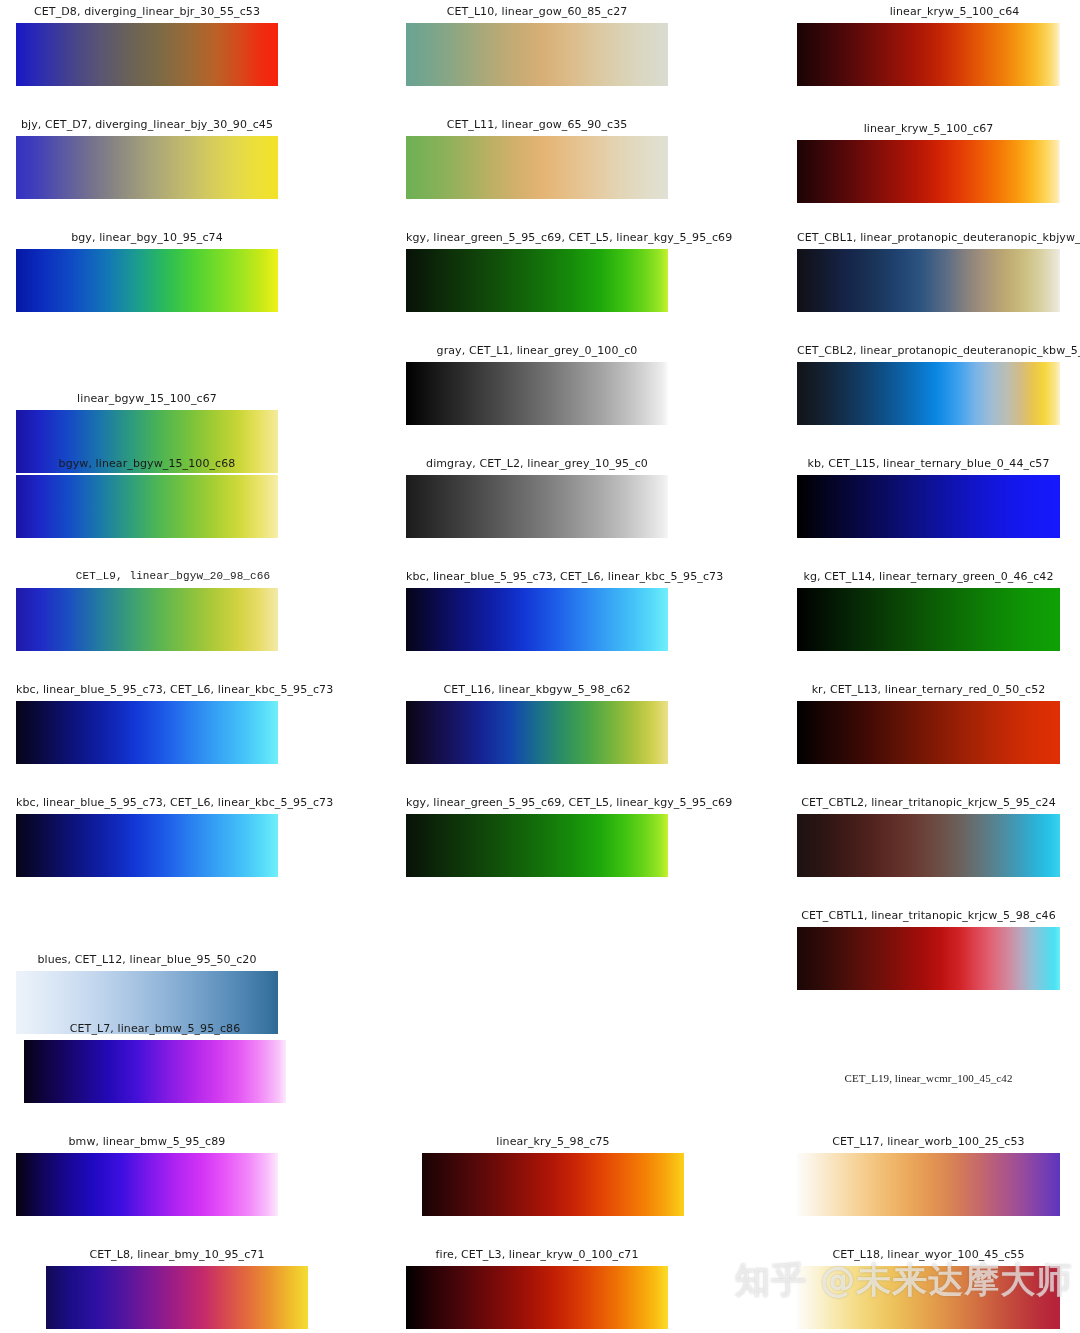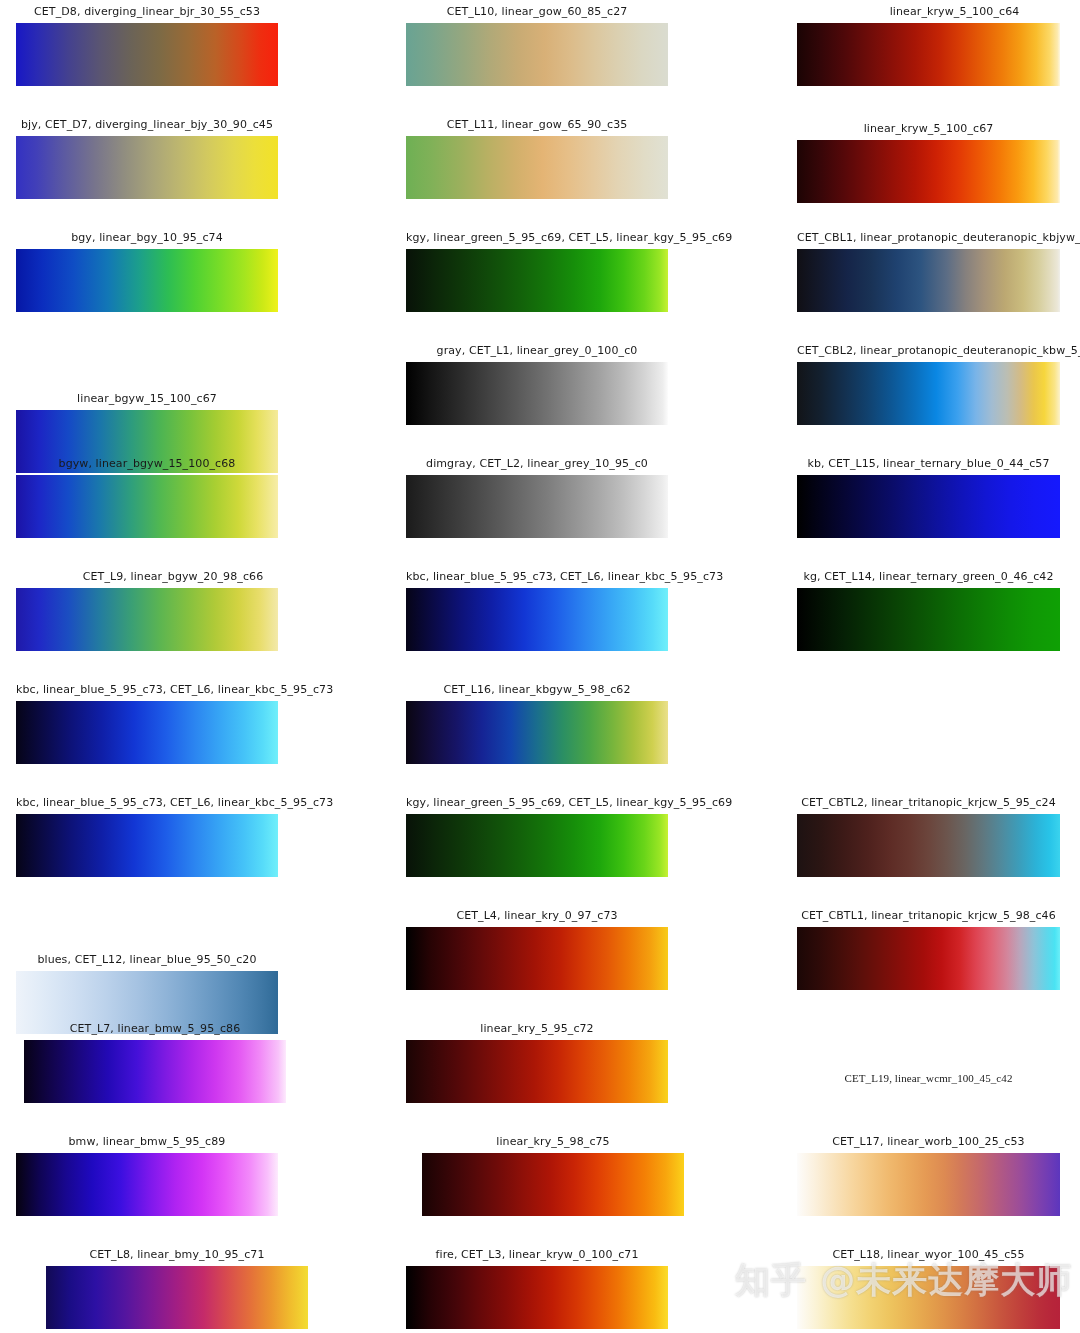--- a/index.html
+++ b/index.html
@@ -79,21 +79,21 @@
       <div class="cmap-bar" style="background-image: linear-gradient(to right, rgb(6, 23, 165) 0%, rgb(11, 45, 190) 10%, rgb(15, 77, 196) 22%, rgb(18, 119, 182) 35%, rgb(28, 159, 139) 47%, rgb(45, 189, 84) 58%, rgb(78, 209, 51) 68%, rgb(121, 221, 39) 78%, rgb(163, 229, 31) 87%, rgb(203, 233, 22) 94%, rgb(239, 242, 26) 100%);"></div>
     </div>
     <div class="cmap-cell col-1" style="left: 16px; top: 344px; width: 262px; margin-top: 48px;">
       <div class="cmap-label">linear_bgyw_15_100_c67</div>
       <div class="cmap-bar" style="background-image: linear-gradient(to right, rgb(26, 19, 163) 0%, rgb(28, 37, 196) 9%, rgb(21, 73, 198) 20%, rgb(26, 117, 171) 32%, rgb(45, 155, 126) 44%, rgb(76, 180, 83) 55%, rgb(118, 194, 60) 66%, rgb(163, 204, 50) 76%, rgb(201, 214, 55) 85%, rgb(229, 224, 91) 92%, rgb(245, 234, 154) 100%);"></div>
     </div>
     <div class="cmap-cell col-1" style="left: 16px; top: 457px; width: 262px;">
       <div class="cmap-label">bgyw,  linear_bgyw_15_100_c68</div>
       <div class="cmap-bar" style="background-image: linear-gradient(to right, rgb(27, 19, 165) 0%, rgb(28, 39, 199) 9%, rgb(20, 76, 200) 20%, rgb(26, 121, 171) 32%, rgb(47, 159, 124) 44%, rgb(81, 184, 81) 55%, rgb(124, 197, 59) 66%, rgb(169, 207, 50) 76%, rgb(207, 217, 58) 85%, rgb(232, 226, 100) 92%, rgb(247, 237, 168) 100%);"></div>
     </div>
-    <div class="cmap-cell col-1" style="left: 16px; top: 570px; width: 314px;">
+    <div class="cmap-cell col-1" style="left: 16px; top: 570px; width: 314px; font-family: Liberation Mono, monospace;">
       <div class="cmap-label">CET_L9,  linear_bgyw_20_98_c66</div>
       <div class="cmap-bar" style="background-image: linear-gradient(to right, rgb(31, 25, 168) 0%, rgb(32, 41, 198) 9%, rgb(27, 78, 193) 20%, rgb(35, 124, 160) 32%, rgb(58, 159, 117) 44%, rgb(92, 181, 81) 55%, rgb(134, 193, 63) 66%, rgb(176, 202, 56) 76%, rgb(211, 211, 66) 85%, rgb(232, 221, 107) 93%, rgb(243, 233, 169) 100%);"></div>
     </div>
     <div class="cmap-cell col-1" style="left: 16px; top: 683px; width: 262px;">
       <div class="cmap-label">kbc,  linear_blue_5_95_c73,  CET_L6,  linear_kbc_5_95_c73</div>
       <div class="cmap-bar" style="background-image: linear-gradient(to right, rgb(6, 4, 23) 0%, rgb(10, 10, 69) 10%, rgb(13, 18, 120) 21%, rgb(15, 31, 168) 33%, rgb(18, 54, 212) 45%, rgb(29, 92, 232) 57%, rgb(43, 132, 240) 68%, rgb(55, 166, 245) 78%, rgb(69, 195, 248) 87%, rgb(86, 219, 249) 94%, rgb(112, 239, 250) 100%);"></div>
     </div>
     <div class="cmap-cell col-1" style="left: 16px; top: 796px; width: 262px;">
       <div class="cmap-label">kbc,  linear_blue_5_95_c73,  CET_L6,  linear_kbc_5_95_c73</div>
       <div class="cmap-bar" style="background-image: linear-gradient(to right, rgb(6, 4, 23) 0%, rgb(10, 10, 69) 10%, rgb(13, 18, 120) 21%, rgb(15, 31, 168) 33%, rgb(18, 54, 212) 45%, rgb(29, 92, 232) 57%, rgb(43, 132, 240) 68%, rgb(55, 166, 245) 78%, rgb(69, 195, 248) 87%, rgb(86, 219, 249) 94%, rgb(112, 239, 250) 100%);"></div>
@@ -139,28 +139,20 @@
       <div class="cmap-bar" style="background-image: linear-gradient(to right, rgb(6, 4, 23) 0%, rgb(10, 10, 69) 10%, rgb(13, 18, 120) 21%, rgb(15, 31, 168) 33%, rgb(18, 54, 212) 45%, rgb(29, 92, 232) 57%, rgb(43, 132, 240) 68%, rgb(55, 166, 245) 78%, rgb(69, 195, 248) 87%, rgb(86, 219, 249) 94%, rgb(112, 239, 250) 100%);"></div>
     </div>
     <div class="cmap-cell col-2" style="left: 406px; top: 683px; width: 262px;">
       <div class="cmap-label">CET_L16,  linear_kbgyw_5_98_c62</div>
       <div class="cmap-bar" style="background-image: linear-gradient(to right, rgb(10, 6, 18) 0%, rgb(18, 12, 58) 9%, rgb(22, 20, 102) 19%, rgb(21, 35, 148) 29%, rgb(18, 68, 173) 40%, rgb(26, 110, 141) 50%, rgb(43, 143, 99) 60%, rgb(74, 165, 70) 70%, rgb(120, 181, 60) 79%, rgb(168, 193, 60) 87%, rgb(207, 208, 79) 94%, rgb(234, 224, 138) 100%);"></div>
     </div>
     <div class="cmap-cell col-2" style="left: 406px; top: 796px; width: 262px;">
       <div class="cmap-label">kgy,  linear_green_5_95_c69,  CET_L5,  linear_kgy_5_95_c69</div>
       <div class="cmap-bar" style="background-image: linear-gradient(to right, rgb(8, 18, 8) 0%, rgb(11, 36, 9) 10%, rgb(14, 55, 9) 21%, rgb(16, 75, 10) 32%, rgb(18, 96, 10) 43%, rgb(20, 119, 10) 54%, rgb(22, 142, 10) 64%, rgb(30, 167, 12) 74%, rgb(61, 193, 16) 83%, rgb(106, 213, 25) 91%, rgb(154, 230, 37) 97%, rgb(198, 241, 50) 100%);"></div>
     </div>
-    <div class="cmap-cell col-2" style="left: 406px; top: 909px; width: 262px;">
-      <div class="cmap-label">CET_L4,  linear_kry_0_97_c73</div>
-      <div class="cmap-bar" style="background-image: linear-gradient(to right, rgb(0, 0, 0) 0%, rgb(38, 3, 4) 9%, rgb(69, 6, 8) 19%, rgb(100, 10, 9) 29%, rgb(131, 14, 8) 39%, rgb(162, 19, 6) 49%, rgb(191, 31, 5) 59%, rgb(214, 58, 5) 68%, rgb(228, 88, 6) 77%, rgb(238, 121, 6) 85%, rgb(244, 158, 14) 93%, rgb(248, 203, 25) 100%);"></div>
-    </div>
-    <div class="cmap-cell col-2" style="left: 406px; top: 1022px; width: 262px;">
-      <div class="cmap-label">linear_kry_5_95_c72</div>
-      <div class="cmap-bar" style="background-image: linear-gradient(to right, rgb(27, 4, 4) 0%, rgb(53, 6, 7) 9%, rgb(82, 8, 9) 19%, rgb(112, 12, 9) 29%, rgb(142, 16, 8) 39%, rgb(171, 22, 6) 49%, rgb(198, 37, 5) 58%, rgb(219, 64, 5) 67%, rgb(231, 94, 6) 76%, rgb(240, 128, 6) 85%, rgb(245, 165, 15) 93%, rgb(249, 210, 29) 100%);"></div>
-    </div>
     <div class="cmap-cell col-2" style="left: 406px; top: 1135px; width: 262px; margin-left: 16px;">
       <div class="cmap-label">linear_kry_5_98_c75</div>
       <div class="cmap-bar" style="background-image: linear-gradient(to right, rgb(25, 3, 3) 0%, rgb(51, 5, 7) 9%, rgb(81, 8, 9) 19%, rgb(112, 11, 9) 29%, rgb(144, 16, 8) 39%, rgb(174, 21, 6) 49%, rgb(201, 36, 5) 58%, rgb(223, 62, 4) 67%, rgb(236, 94, 5) 76%, rgb(244, 128, 5) 85%, rgb(248, 165, 13) 93%, rgb(251, 209, 26) 100%);"></div>
     </div>
     <div class="cmap-cell col-2" style="left: 406px; top: 1248px; width: 262px;">
       <div class="cmap-label">fire,  CET_L3,  linear_kryw_0_100_c71</div>
       <div class="cmap-bar" style="background-image: linear-gradient(to right, rgb(0, 0, 0) 0%, rgb(37, 2, 5) 9%, rgb(69, 5, 9) 19%, rgb(101, 8, 9) 28%, rgb(133, 12, 8) 38%, rgb(164, 18, 6) 47%, rgb(192, 29, 4) 56%, rgb(214, 54, 4) 65%, rgb(229, 83, 4) 73%, rgb(239, 116, 5) 81%, rgb(245, 151, 9) 88%, rgb(249, 188, 17) 95%, rgb(251, 220, 42) 100%);"></div>
     </div>
     <div class="cmap-cell col-3" style="left: 797px; top: 5px; width: 315px;">
       <div class="cmap-label">linear_kryw_5_100_c64</div>
@@ -179,20 +171,24 @@
       <div class="cmap-bar" style="background-image: linear-gradient(to right, rgb(18, 20, 24) 0%, rgb(19, 32, 47) 9%, rgb(19, 48, 79) 18%, rgb(17, 66, 111) 27%, rgb(13, 87, 149) 36%, rgb(10, 111, 189) 45%, rgb(10, 135, 227) 53%, rgb(59, 160, 238) 61%, rgb(121, 180, 232) 68%, rgb(161, 188, 210) 74%, rgb(188, 190, 178) 80%, rgb(212, 187, 132) 85%, rgb(234, 198, 76) 90%, rgb(246, 214, 60) 94%, rgb(250, 229, 137) 98%, rgb(252, 242, 203) 100%);"></div>
     </div>
     <div class="cmap-cell col-3" style="left: 797px; top: 457px; width: 263px;">
       <div class="cmap-label">kb,  CET_L15,  linear_ternary_blue_0_44_c57</div>
       <div class="cmap-bar" style="background-image: linear-gradient(to right, rgb(0, 0, 0) 0%, rgb(3, 3, 26) 9%, rgb(6, 6, 52) 18%, rgb(8, 9, 78) 27%, rgb(10, 12, 104) 36%, rgb(12, 16, 132) 45%, rgb(14, 18, 160) 54%, rgb(16, 20, 187) 63%, rgb(18, 22, 212) 72%, rgb(20, 23, 232) 81%, rgb(21, 24, 245) 90%, rgb(21, 25, 253) 100%);"></div>
     </div>
     <div class="cmap-cell col-3" style="left: 797px; top: 570px; width: 263px;">
       <div class="cmap-label">kg,  CET_L14,  linear_ternary_green_0_46_c42</div>
       <div class="cmap-bar" style="background-image: linear-gradient(to right, rgb(0, 0, 0) 0%, rgb(3, 16, 3) 9%, rgb(5, 32, 5) 18%, rgb(7, 48, 5) 27%, rgb(9, 64, 5) 36%, rgb(10, 80, 5) 45%, rgb(11, 96, 5) 54%, rgb(12, 112, 5) 63%, rgb(13, 127, 5) 72%, rgb(14, 141, 5) 81%, rgb(15, 153, 5) 90%, rgb(15, 160, 5) 100%);"></div>
     </div>
+    <div class="cmap-cell col-3" style="left: 797px; top: 683px; width: 263px;">
+      <div class="cmap-label">kr,  CET_L13,  linear_ternary_red_0_50_c52</div>
+      <div class="cmap-bar" style="background-image: linear-gradient(to right, rgb(0, 0, 0) 0%, rgb(23, 4, 3) 9%, rgb(44, 7, 4) 18%, rgb(66, 10, 5) 27%, rgb(89, 16, 5) 36%, rgb(111, 21, 5) 45%, rgb(134, 26, 5) 54%, rgb(156, 32, 5) 63%, rgb(177, 37, 5) 72%, rgb(197, 41, 5) 81%, rgb(214, 45, 4) 90%, rgb(224, 47, 4) 100%);"></div>
+    </div>
     <div class="cmap-cell col-3" style="left: 797px; top: 796px; width: 263px;">
       <div class="cmap-label">CET_CBTL2,  linear_tritanopic_krjcw_5_95_c24</div>
       <div class="cmap-bar" style="background-image: linear-gradient(to right, rgb(29, 18, 18) 0%, rgb(43, 21, 19) 9%, rgb(61, 26, 23) 18%, rgb(78, 33, 29) 27%, rgb(93, 43, 37) 35%, rgb(102, 55, 47) 43%, rgb(107, 69, 60) 50%, rgb(108, 85, 77) 57%, rgb(105, 102, 99) 64%, rgb(95, 120, 128) 71%, rgb(79, 139, 158) 78%, rgb(58, 159, 189) 85%, rgb(43, 179, 216) 91%, rgb(40, 196, 232) 96%, rgb(58, 211, 238) 100%);"></div>
     </div>
     <div class="cmap-cell col-3" style="left: 797px; top: 909px; width: 263px;">
       <div class="cmap-label">CET_CBTL1,  linear_tritanopic_krjcw_5_98_c46</div>
       <div class="cmap-bar" style="background-image: linear-gradient(to right, rgb(27, 7, 6) 0%, rgb(45, 10, 8) 8%, rgb(67, 13, 9) 16%, rgb(90, 15, 10) 24%, rgb(114, 15, 10) 32%, rgb(139, 14, 10) 40%, rgb(164, 13, 10) 48%, rgb(189, 17, 17) 55%, rgb(210, 36, 39) 62%, rgb(222, 67, 81) 68%, rgb(224, 100, 118) 74%, rgb(211, 134, 156) 80%, rgb(184, 167, 189) 85%, rgb(142, 195, 216) 90%, rgb(95, 214, 234) 95%, rgb(74, 227, 243) 98%, rgb(107, 238, 248) 100%);"></div>
     </div>
     <div class="cmap-cell col-3" style="left: 797px; top: 1072px; width: 263px; font-family: Liberation Serif, serif;">
       <div class="cmap-label">CET_L19,  linear_wcmr_100_45_c42</div>

